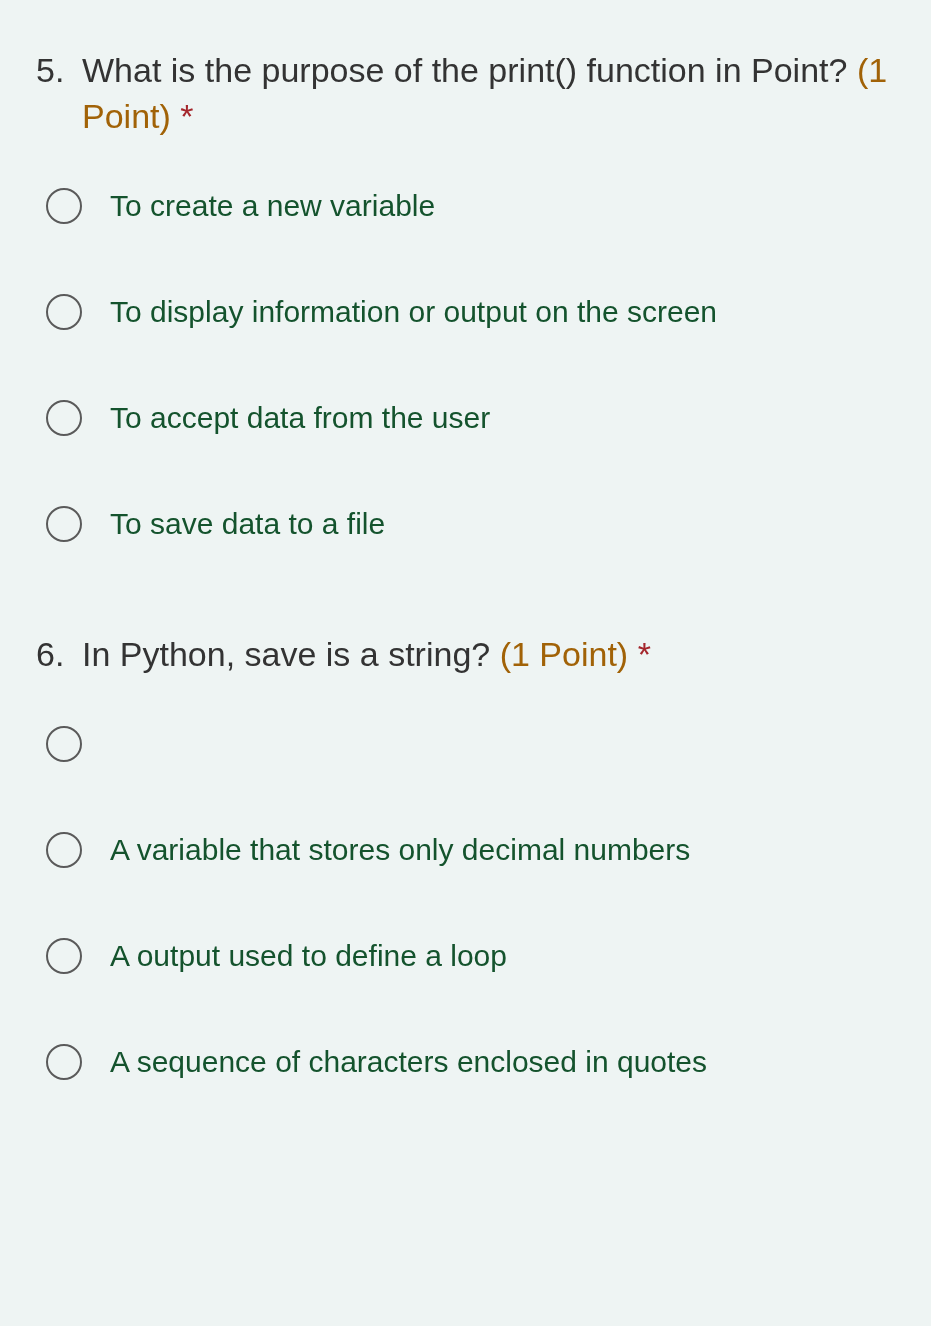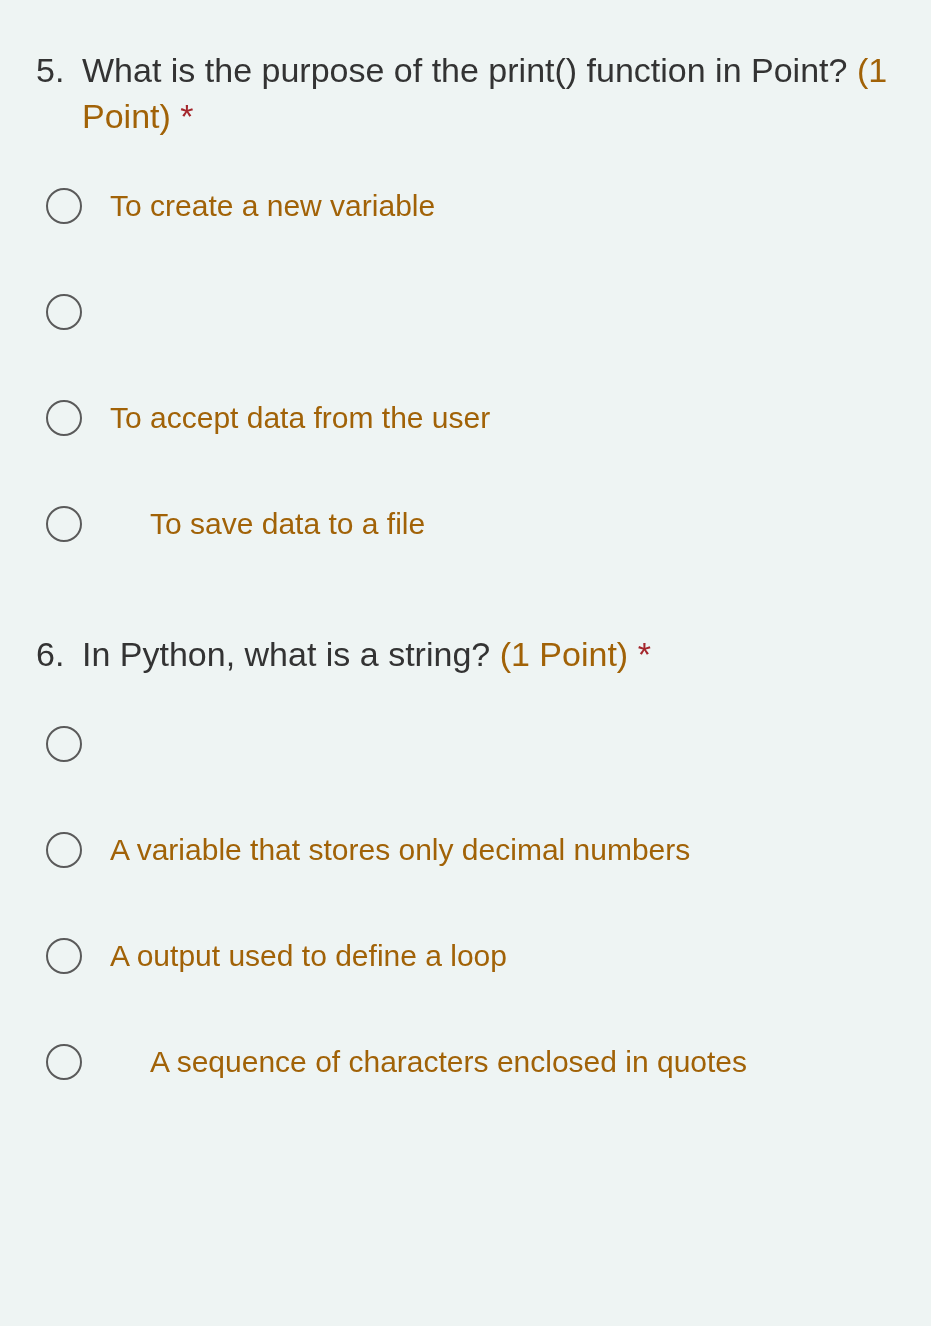--- a/index.html
+++ b/index.html
@@ -43,34 +43,33 @@
     padding-left: 10px;
   }
   .option-row {
     display: flex;
     align-items: center;
     margin-bottom: 70px;
     cursor: pointer;
   }
   .option-row:last-child {
     margin-bottom: 0;
-    gap: 40px;
   }
   .radio {
     width: 36px;
     height: 36px;
     border: 2px solid #5a5a5a;
     border-radius: 50%;
     flex-shrink: 0;
     margin-right: 28px;
     background: transparent;
   }
   .option-label {
     font-size: 30px;
-    color: #a16207;
+    color: #14532d;
     line-height: 1.2;
   }
 </style>
 </head>
 <body>
 
 <div class="page">
 
   <div class="question-block">
     <div class="question-header">
@@ -81,37 +80,38 @@
         <span class="required">*</span>
       </div>
     </div>
     <div class="options">
       <div class="option-row">
         <div class="radio"></div>
         <div class="option-label">To create a new variable</div>
       </div>
       <div class="option-row">
         <div class="radio"></div>
+        <div class="option-label">To display information or output on the screen</div>
       </div>
       <div class="option-row">
         <div class="radio"></div>
         <div class="option-label">To accept data from the user</div>
       </div>
       <div class="option-row">
         <div class="radio"></div>
         <div class="option-label">To save data to a file</div>
       </div>
     </div>
   </div>
 
   <div class="question-block" style="margin-bottom:0;">
     <div class="question-header">
       <div class="qnum">6.</div>
       <div class="qtext">
-        <span>In Python, what is a string?</span>
+        <span>In Python, save is a string?</span>
         <span class="points">(1 Point)</span>
         <span class="required">*</span>
       </div>
     </div>
     <div class="options">
       <div class="option-row">
         <div class="radio"></div>
       </div>
       <div class="option-row">
         <div class="radio"></div>

